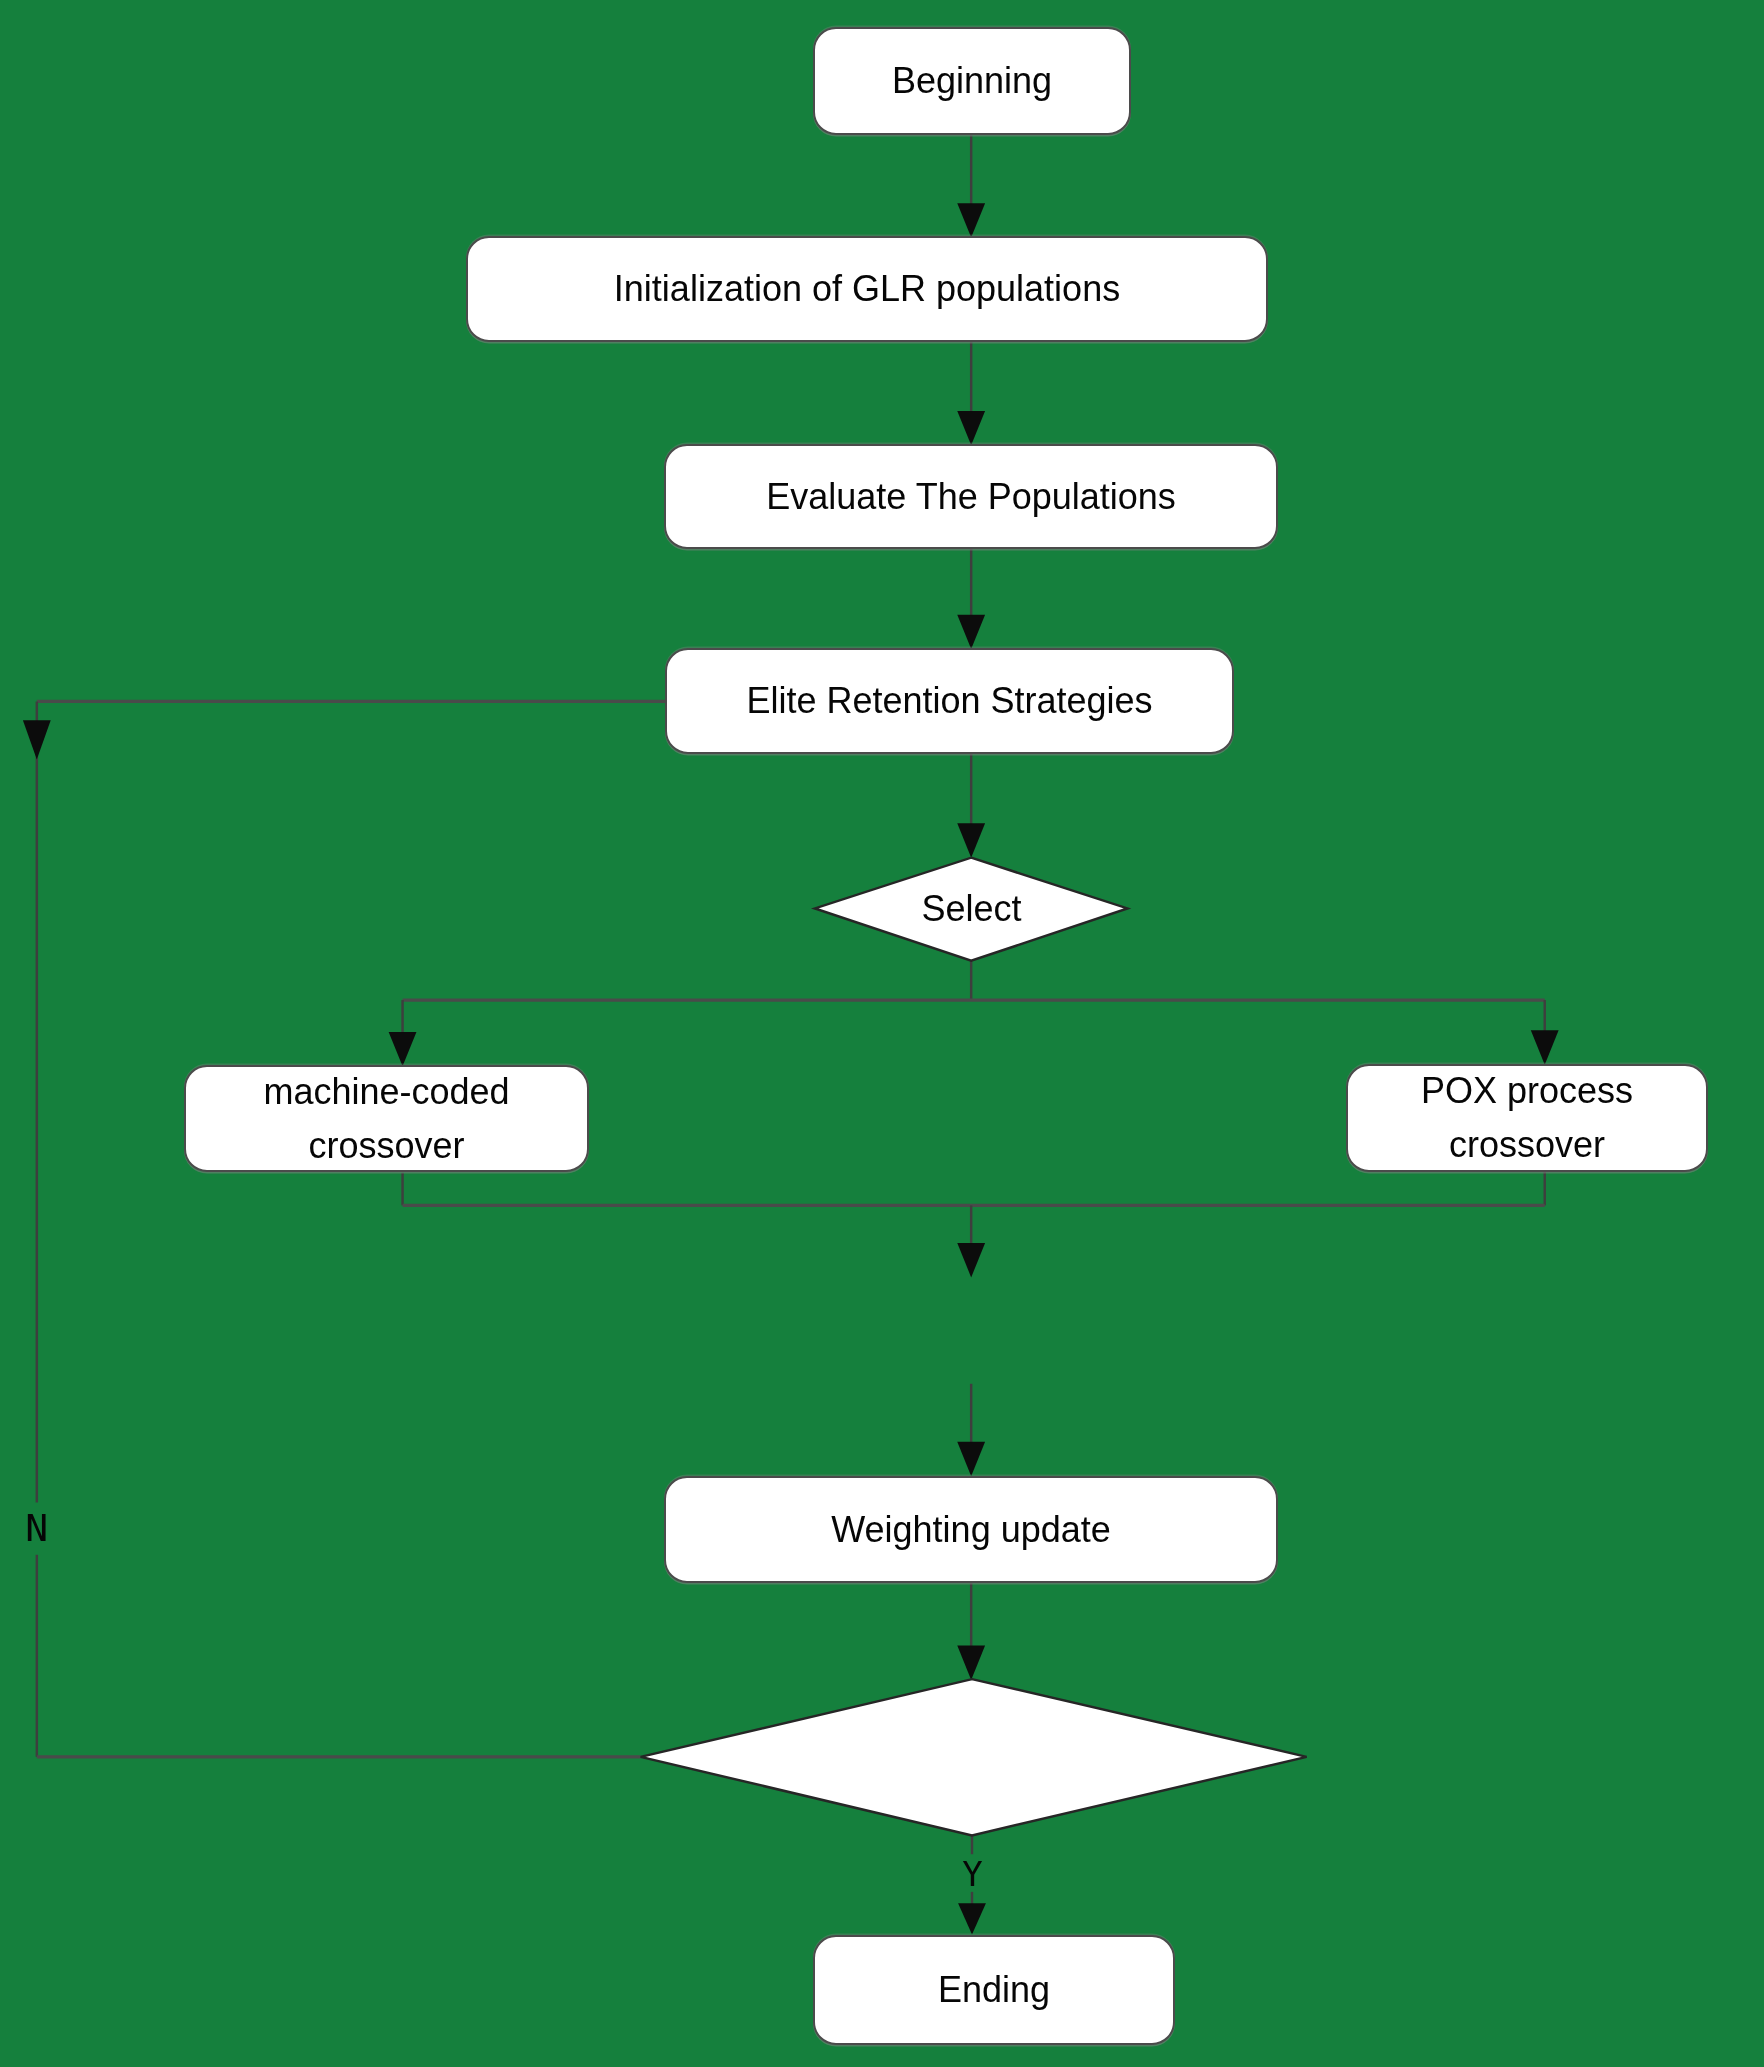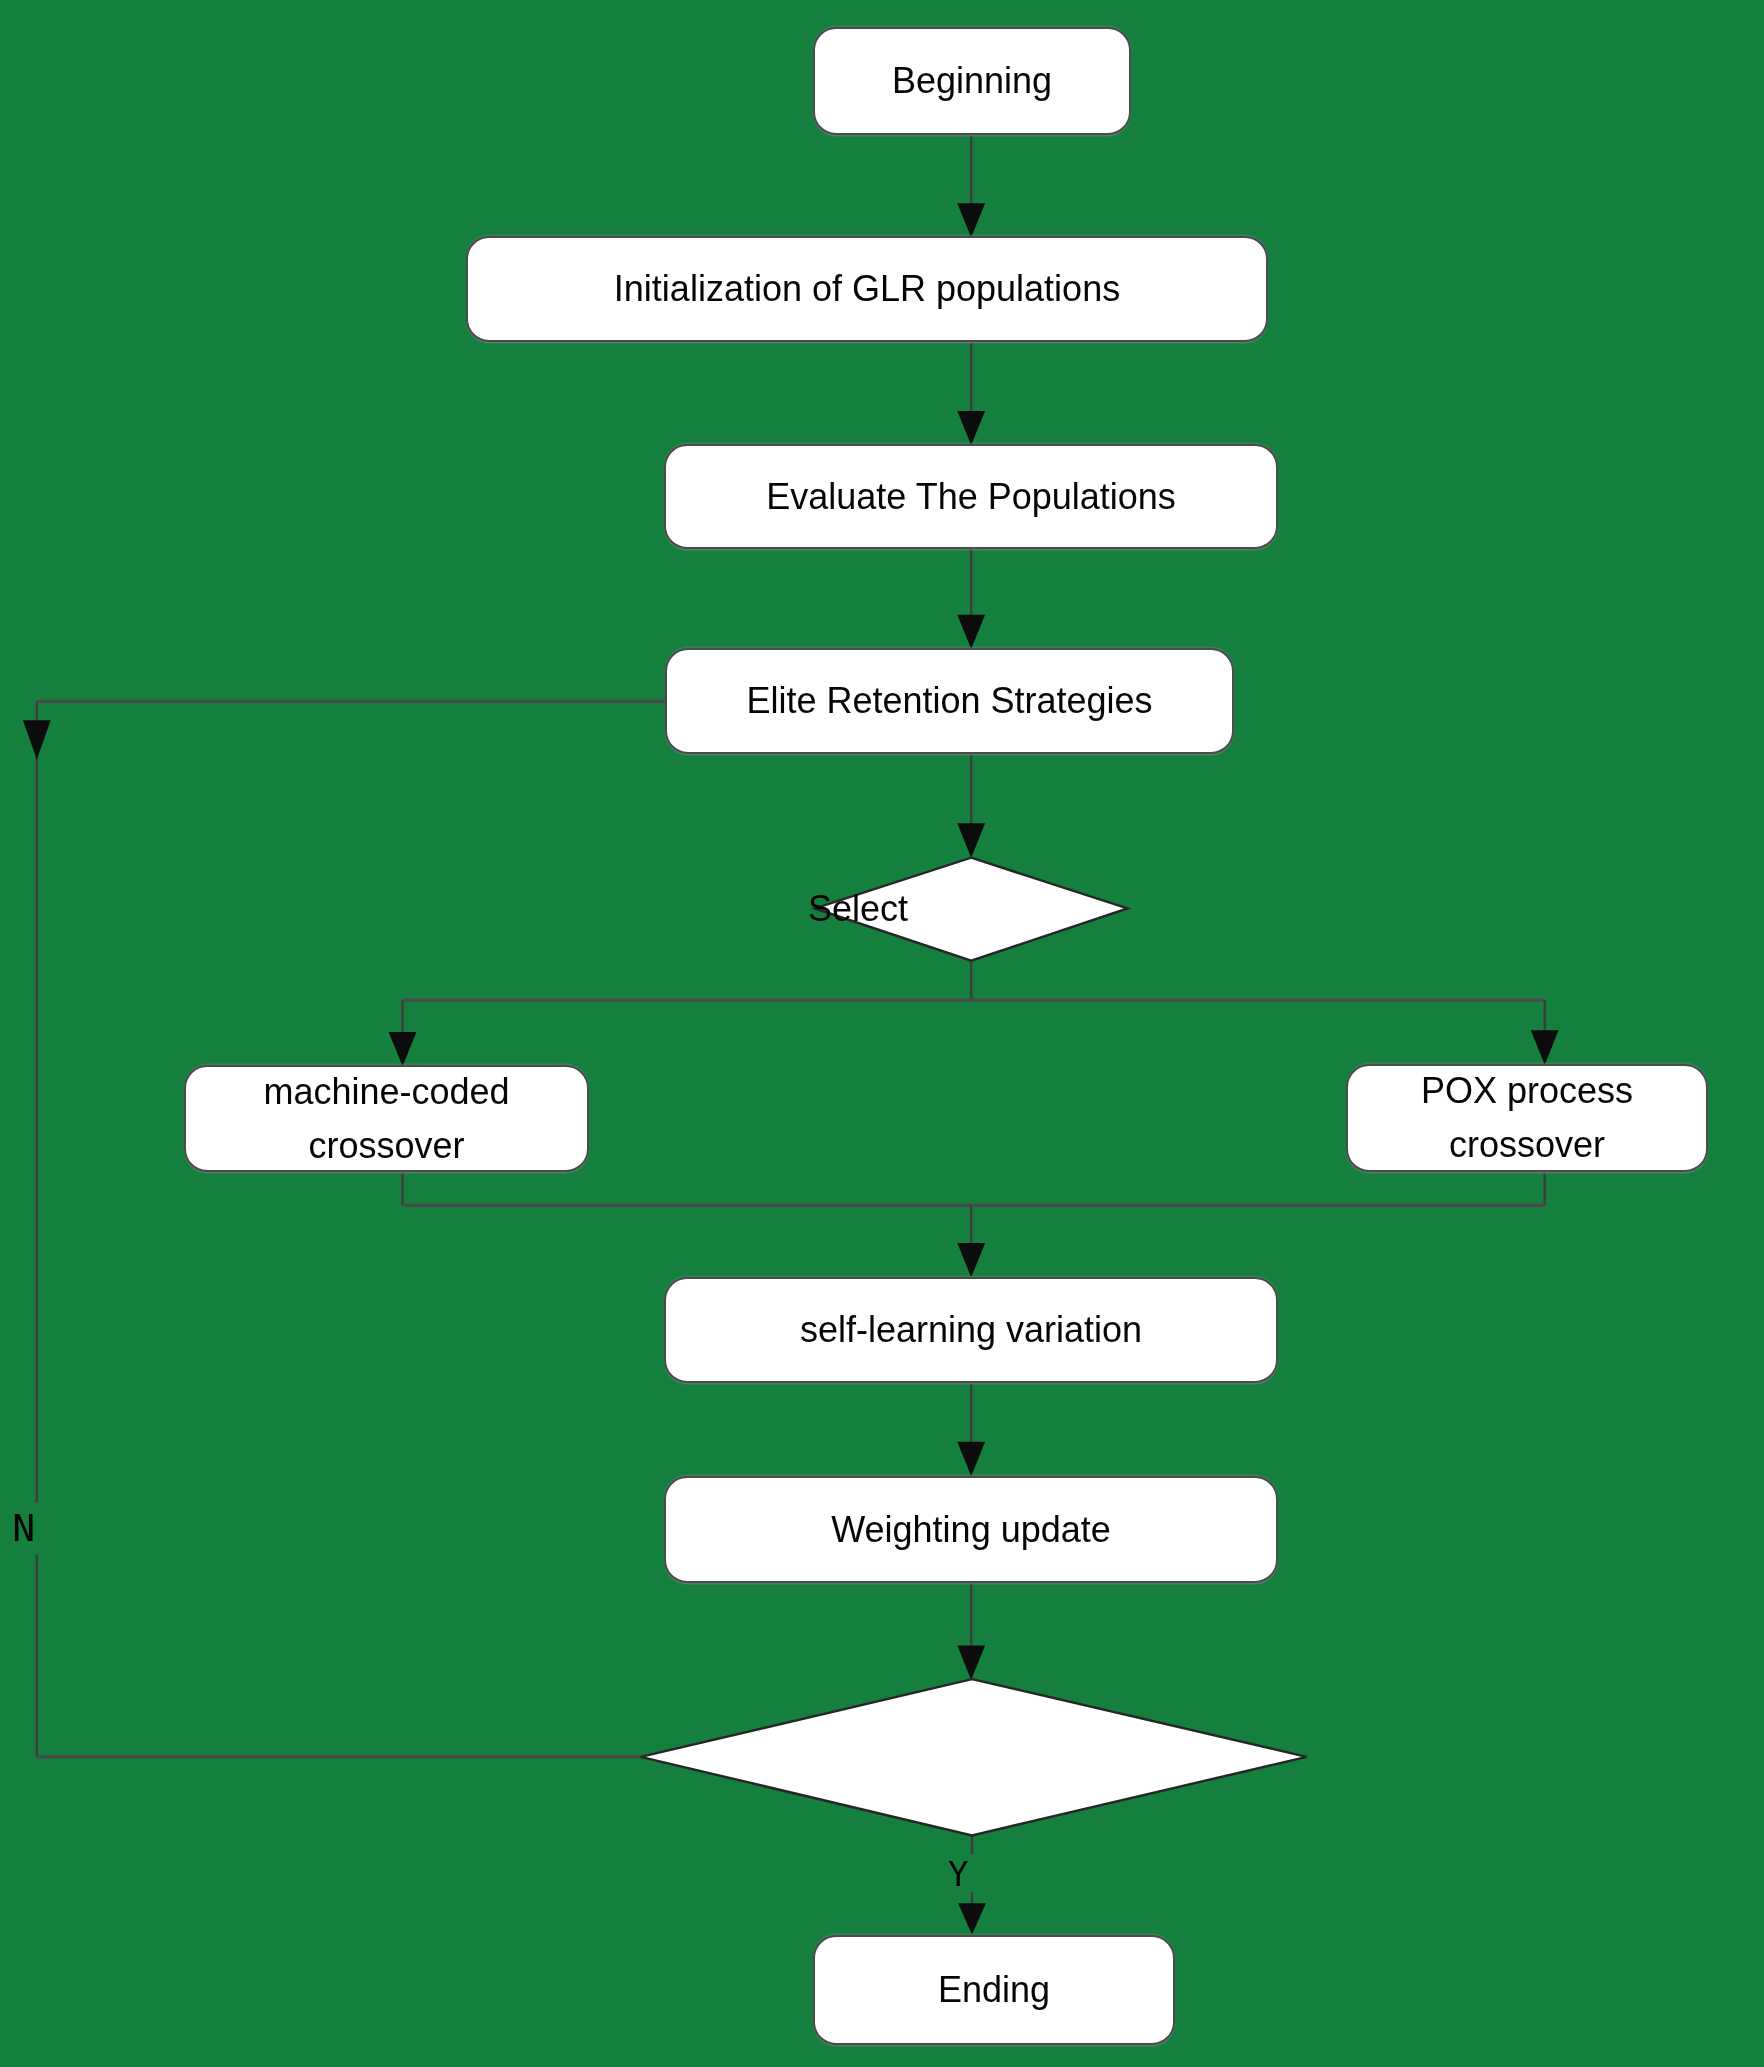--- a/index.html
+++ b/index.html
@@ -22,21 +22,21 @@
     border:2.5px solid #4b4b4b;
     border-radius:23px;
     display:flex;flex-direction:column;
     align-items:center;justify-content:center;
     text-align:center;
     font-size:36px;color:#060606;
     box-shadow:0 1.6px 0 rgba(128,128,128,.55), 0 -1.6px 0 rgba(128,128,128,.35);
   }
   .node span{display:block;line-height:54px;white-space:nowrap}
   .freelabel{
-    position:absolute;
+    position:absolute;text-align:center;
     font-size:36px;color:#060606;line-height:43px;
   }
   .mono{font-family:"DejaVu Sans Mono",monospace}
   .qmark{font-size:39px;line-height:46px;margin-top:11.5px}
 </style>
 </head>
 <body>
 
 <div class="canvas">
 
@@ -122,23 +122,20 @@
   <div class="node" style="left:184px;top:1065px;width:405px;height:107px">
     <span>machine-coded</span>
     <span>crossover</span>
   </div>
 
   <div class="node" style="left:1346px;top:1064px;width:362px;height:108px">
     <span>POX process</span>
     <span>crossover</span>
   </div>
 
-  <div class="node" style="left:664px;top:1277px;width:614px;height:106px">
-    <span>self-learning variation</span>
-  </div>
 
   <div class="node" style="left:664px;top:1476px;width:614px;height:107px">
     <span>Weighting update</span>
   </div>
 
   <div class="node" style="left:813px;top:1935px;width:362px;height:110px">
     <span>Ending</span>
   </div>
 
   <div class="freelabel" style="left:808px;top:887px;width:327px">Select</div>

